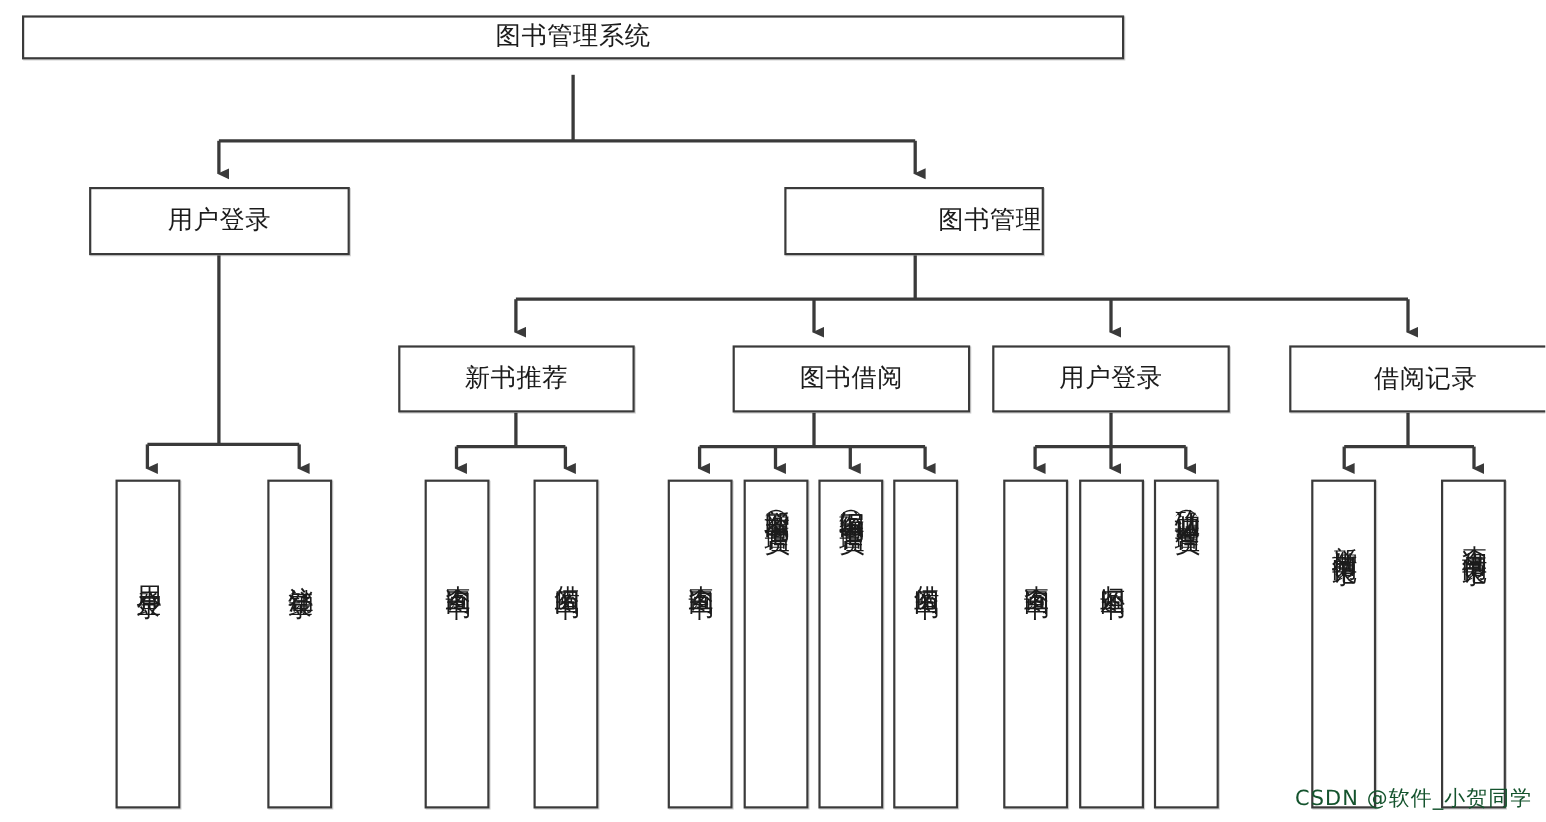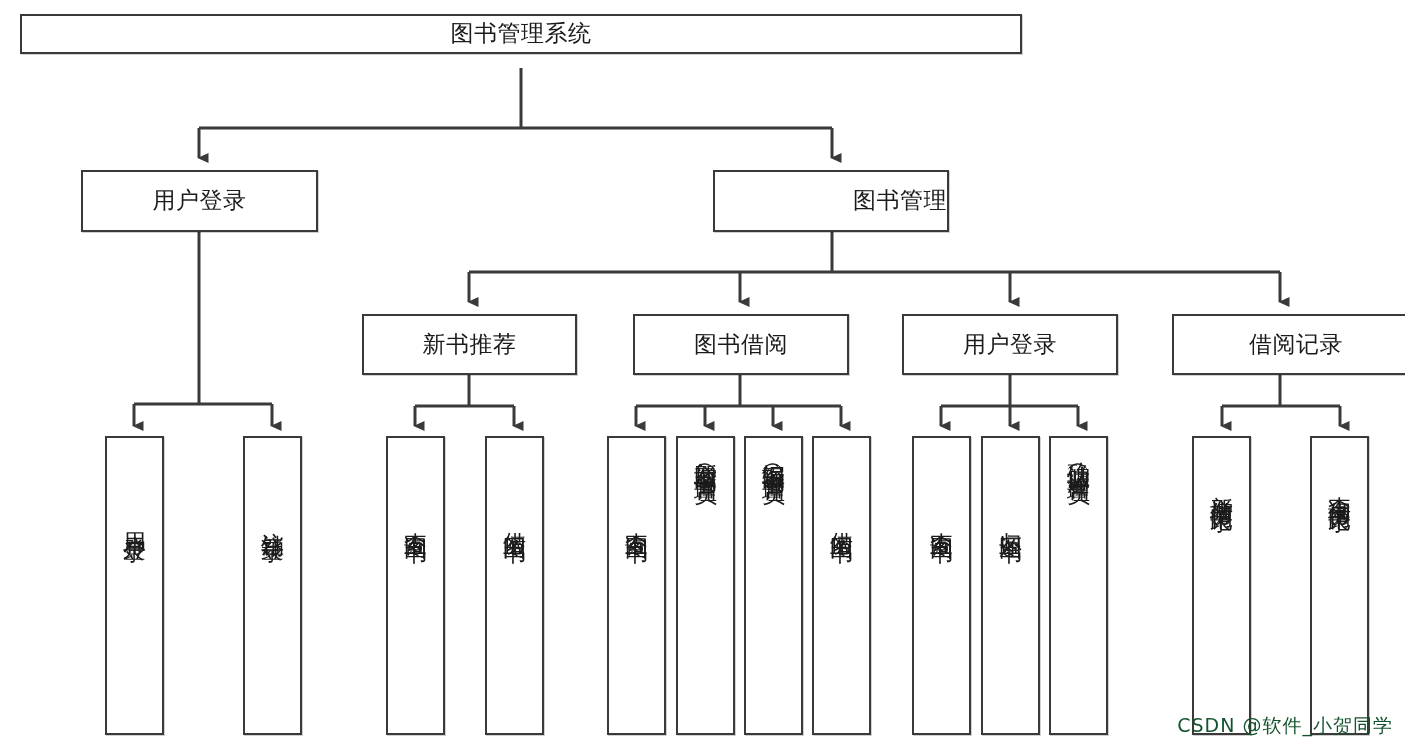--- a/index.html
+++ b/index.html
@@ -135,21 +135,21 @@
   <div class="node h" style="left:81px; top:170px; width:237px; height:62px;">
     <span class="lbl">用户登录</span>
   </div>
   <div class="node h" style="left:713px; top:170px; width:236px; height:62px;justify-content:flex-end;">
     <span class="lbl">图书管理</span>
   </div>
 
   <div class="node h" style="left:362px; top:314px; width:215px; height:61px;">
     <span class="lbl">新书推荐</span>
   </div>
-  <div class="node h" style="left:633px; top:314px; width:216px; height:61px;">
+  <div class="node h" style="left:666px; top:314px; width:216px; height:61px;">
     <span class="lbl">图书借阅</span>
   </div>
   <div class="node h" style="left:902px; top:314px; width:216px; height:61px;">
     <span class="lbl">用户登录</span>
   </div>
   <div class="node h" style="left:1172px; top:314px; width:248px; height:61px;font-family:Liberation Serif, serif;">
     <span class="lbl">借阅记录</span>
   </div>
 
   <div class="node v" style="left:105px; top:436px; width:59px; height:299px; padding-top:76px;">

